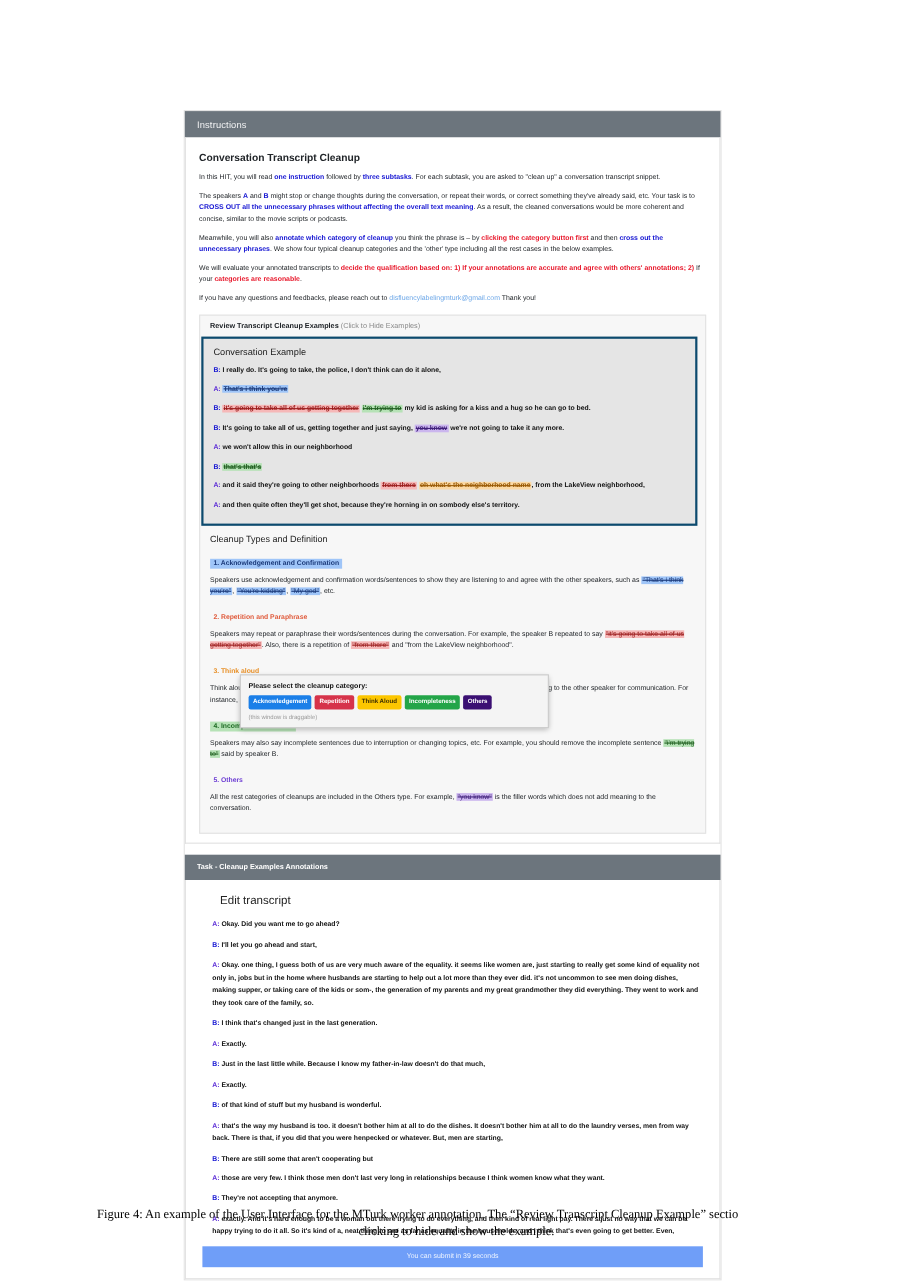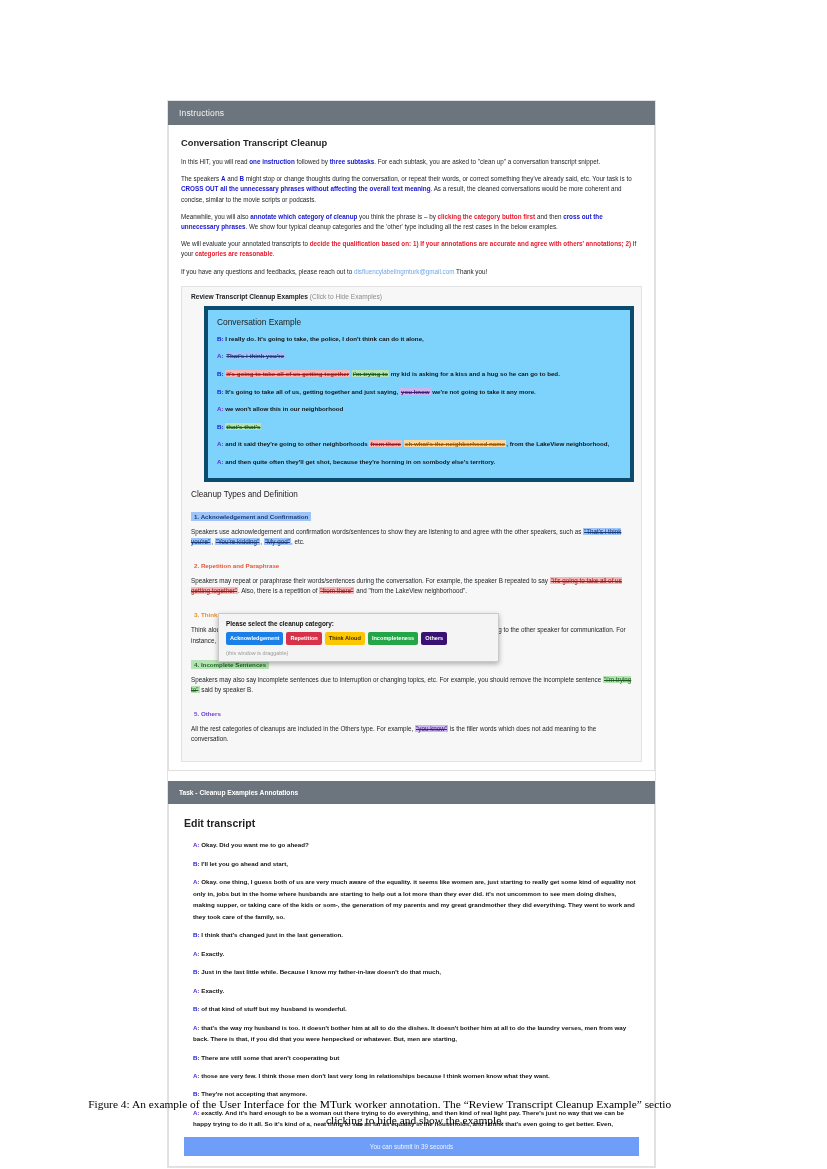--- a/index.html
+++ b/index.html
@@ -42,22 +42,22 @@
   .fold{
     border:1px solid #e2e2e2;background:#f7f7f7;
     margin-top:9px;
   }
   .fold-head{
     padding:6px 9px;font-size:6.6px;color:#212529;
   }
   .fold-head .ttl{font-weight:bold;}
   .fold-head .hint{color:#8a8a8a;font-weight:normal;}
   .fold-inner{
-    background:#7dd3fc;border:4px solid #0c4a6e;
-    margin:0 7px 8px 22px;padding:7px 9px 9px 9px;
+    background:#e5e5e5;border:2px solid #0c4a6e;
+    margin:0 7px 8px 1px;padding:7px 9px 9px 9px;
   }
   .ex-title{font-size:8.4px;margin:0 0 7px 0;color:#222;}
   .utt{font-size:6.2px;line-height:1.55;margin:0 0 8px 0;color:#111;font-weight:bold;}
   .utt:last-child{margin-bottom:2px;}
   .spk{font-weight:bold;}
   .spk.a{color:#5b2bd6;}
   .spk.b{color:#1414d2;}
 
   
   .hl{padding:0 1px;text-decoration:line-through;}
@@ -77,21 +77,21 @@
   .cat-4{background:#b6e2b6;color:#1e6b24;}
   .cat-5{color:#6e3fd4;background:transparent;}
 
   
   .task-card{margin-top:10px;}
   .task-header{
     background:#6c757d;color:#fff;font-size:6.6px;font-weight:bold;
     padding:8px 11px;
   }
   .task-body{background:#fff;padding:13px 15px 10px 15px;}
-  .edit-title{font-size:10.5px;margin:0 0 10px 0;color:#222;font-weight:bold;}
+  .edit-title{font-size:10.5px;margin:0 0 10px 16px;color:#222;font-weight:normal;}
   .t-utt{font-size:6.2px;line-height:1.85;margin:0 0 7px 0;color:#111;font-weight:bold;padding-left:9px;}
   .submit-bar{
     background:#6f9ef8;color:#eef4ff;text-align:center;
     font-size:6.3px;padding:6px 0;margin:7px 0 0 0;
   }
 
   
   .popup{
     position:absolute;left:218px;top:613px;width:265px;
     background:#f4f4f4;border:1px solid #c9c9c9;

